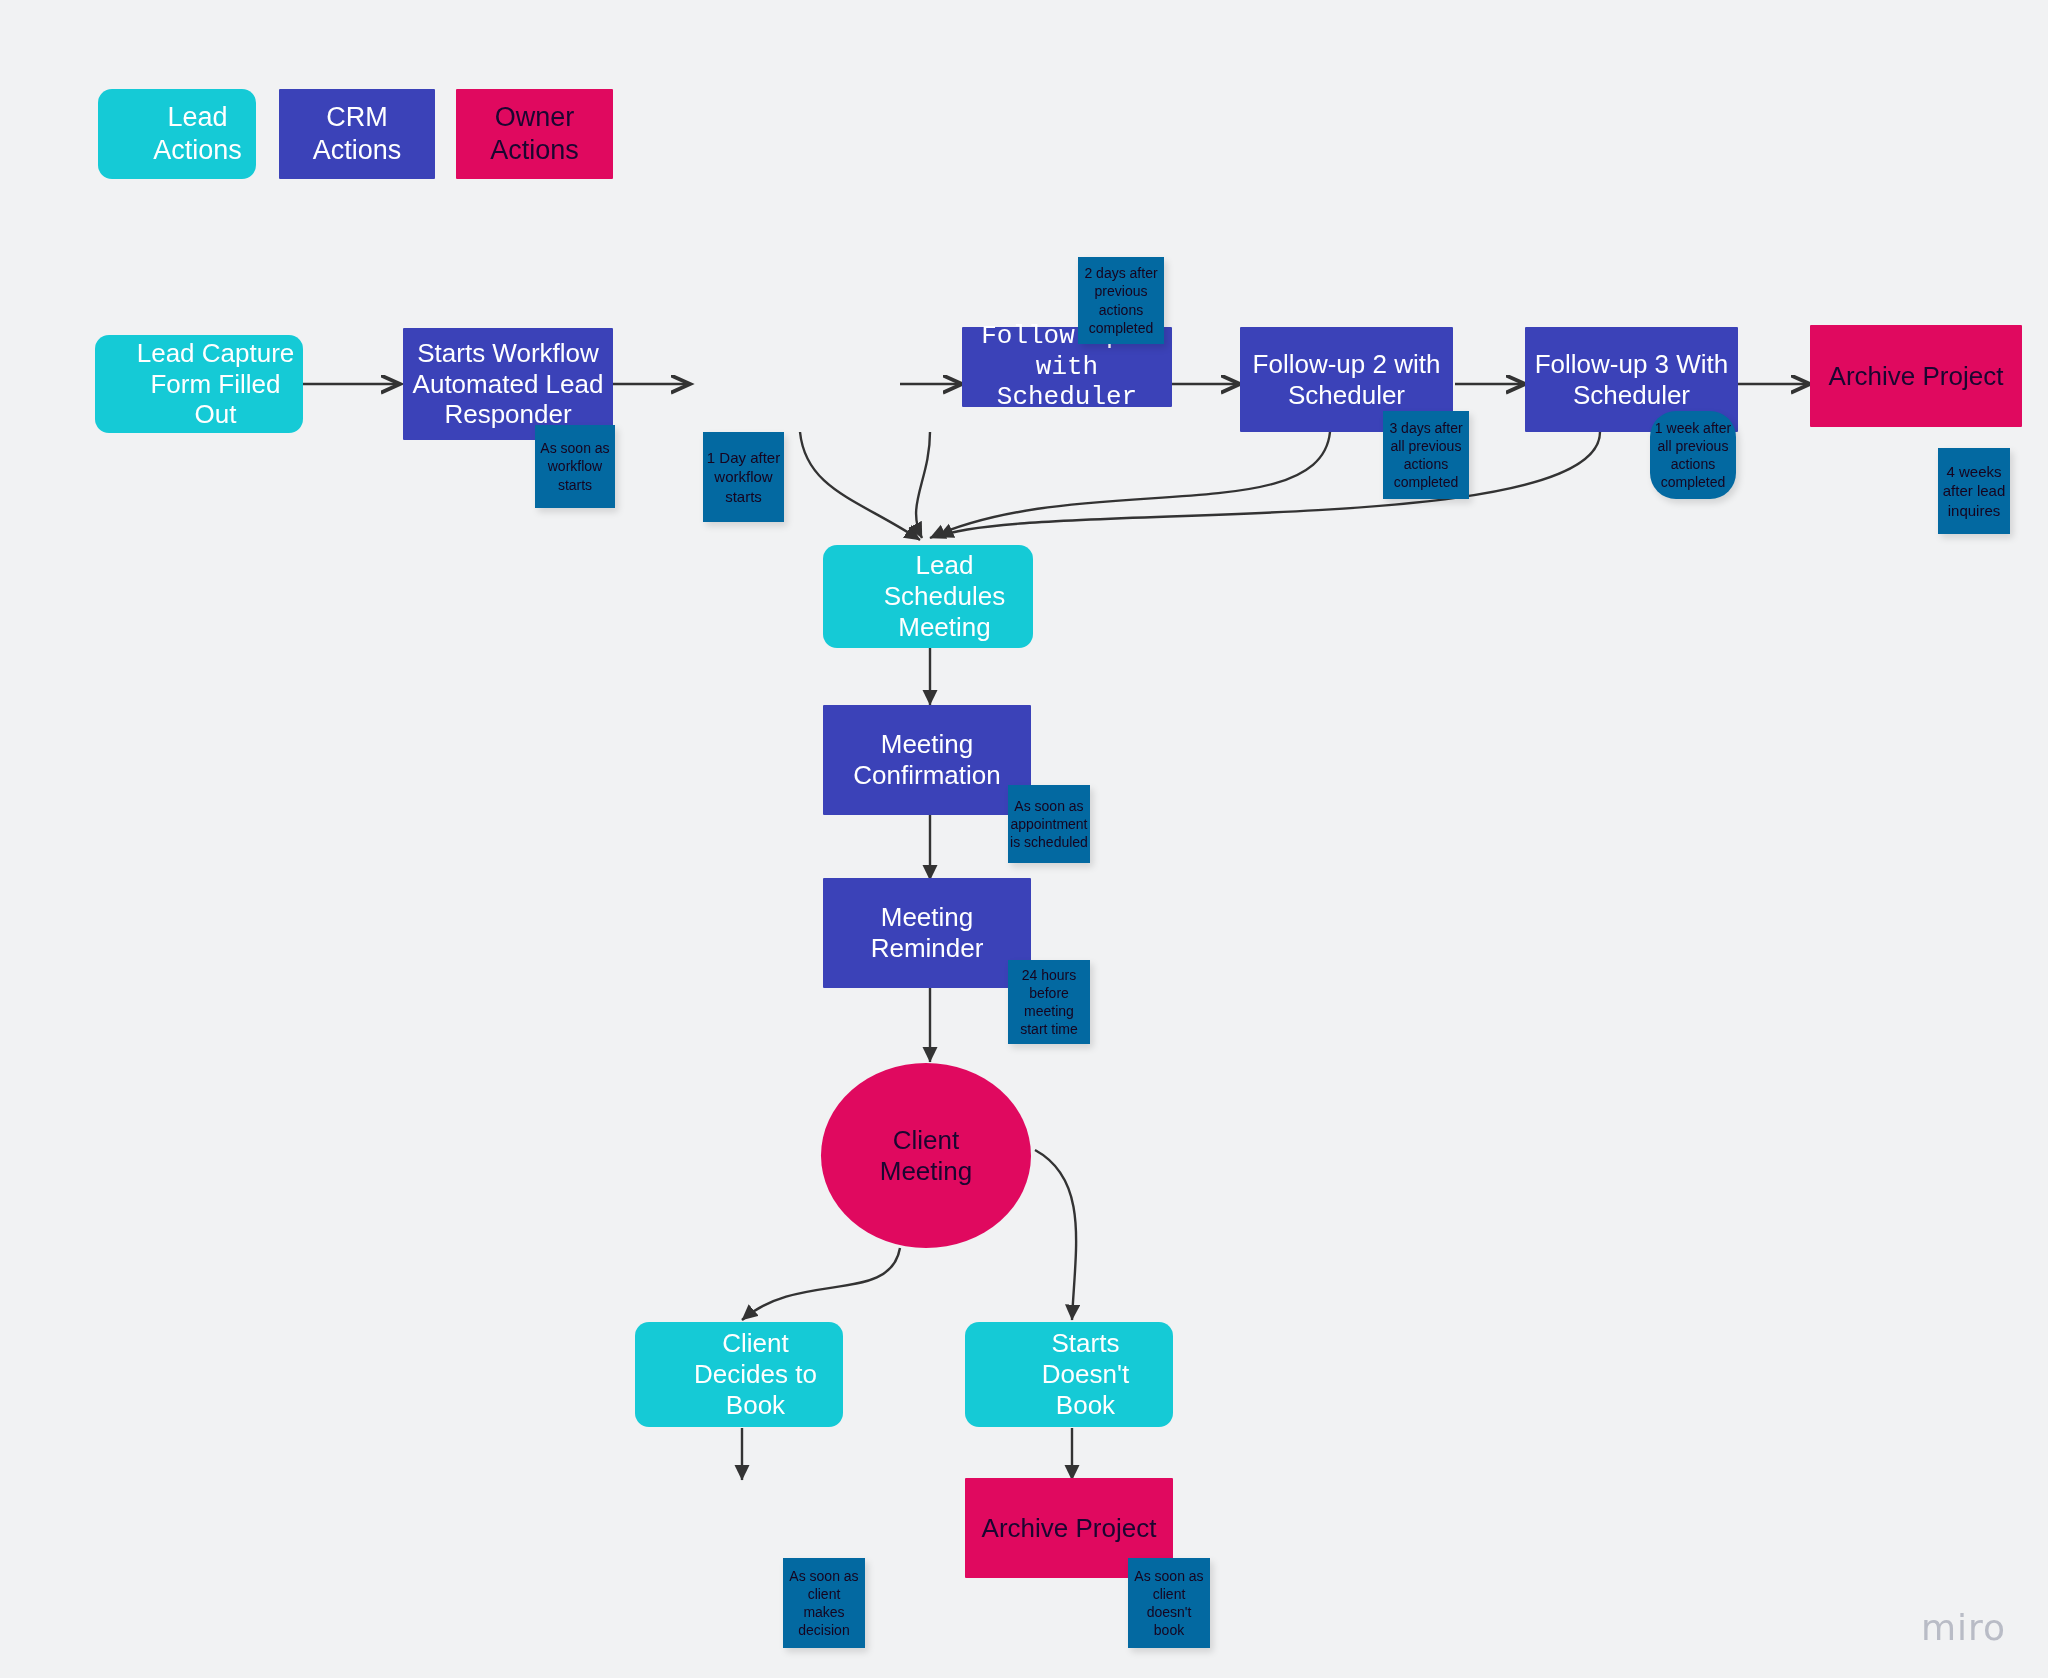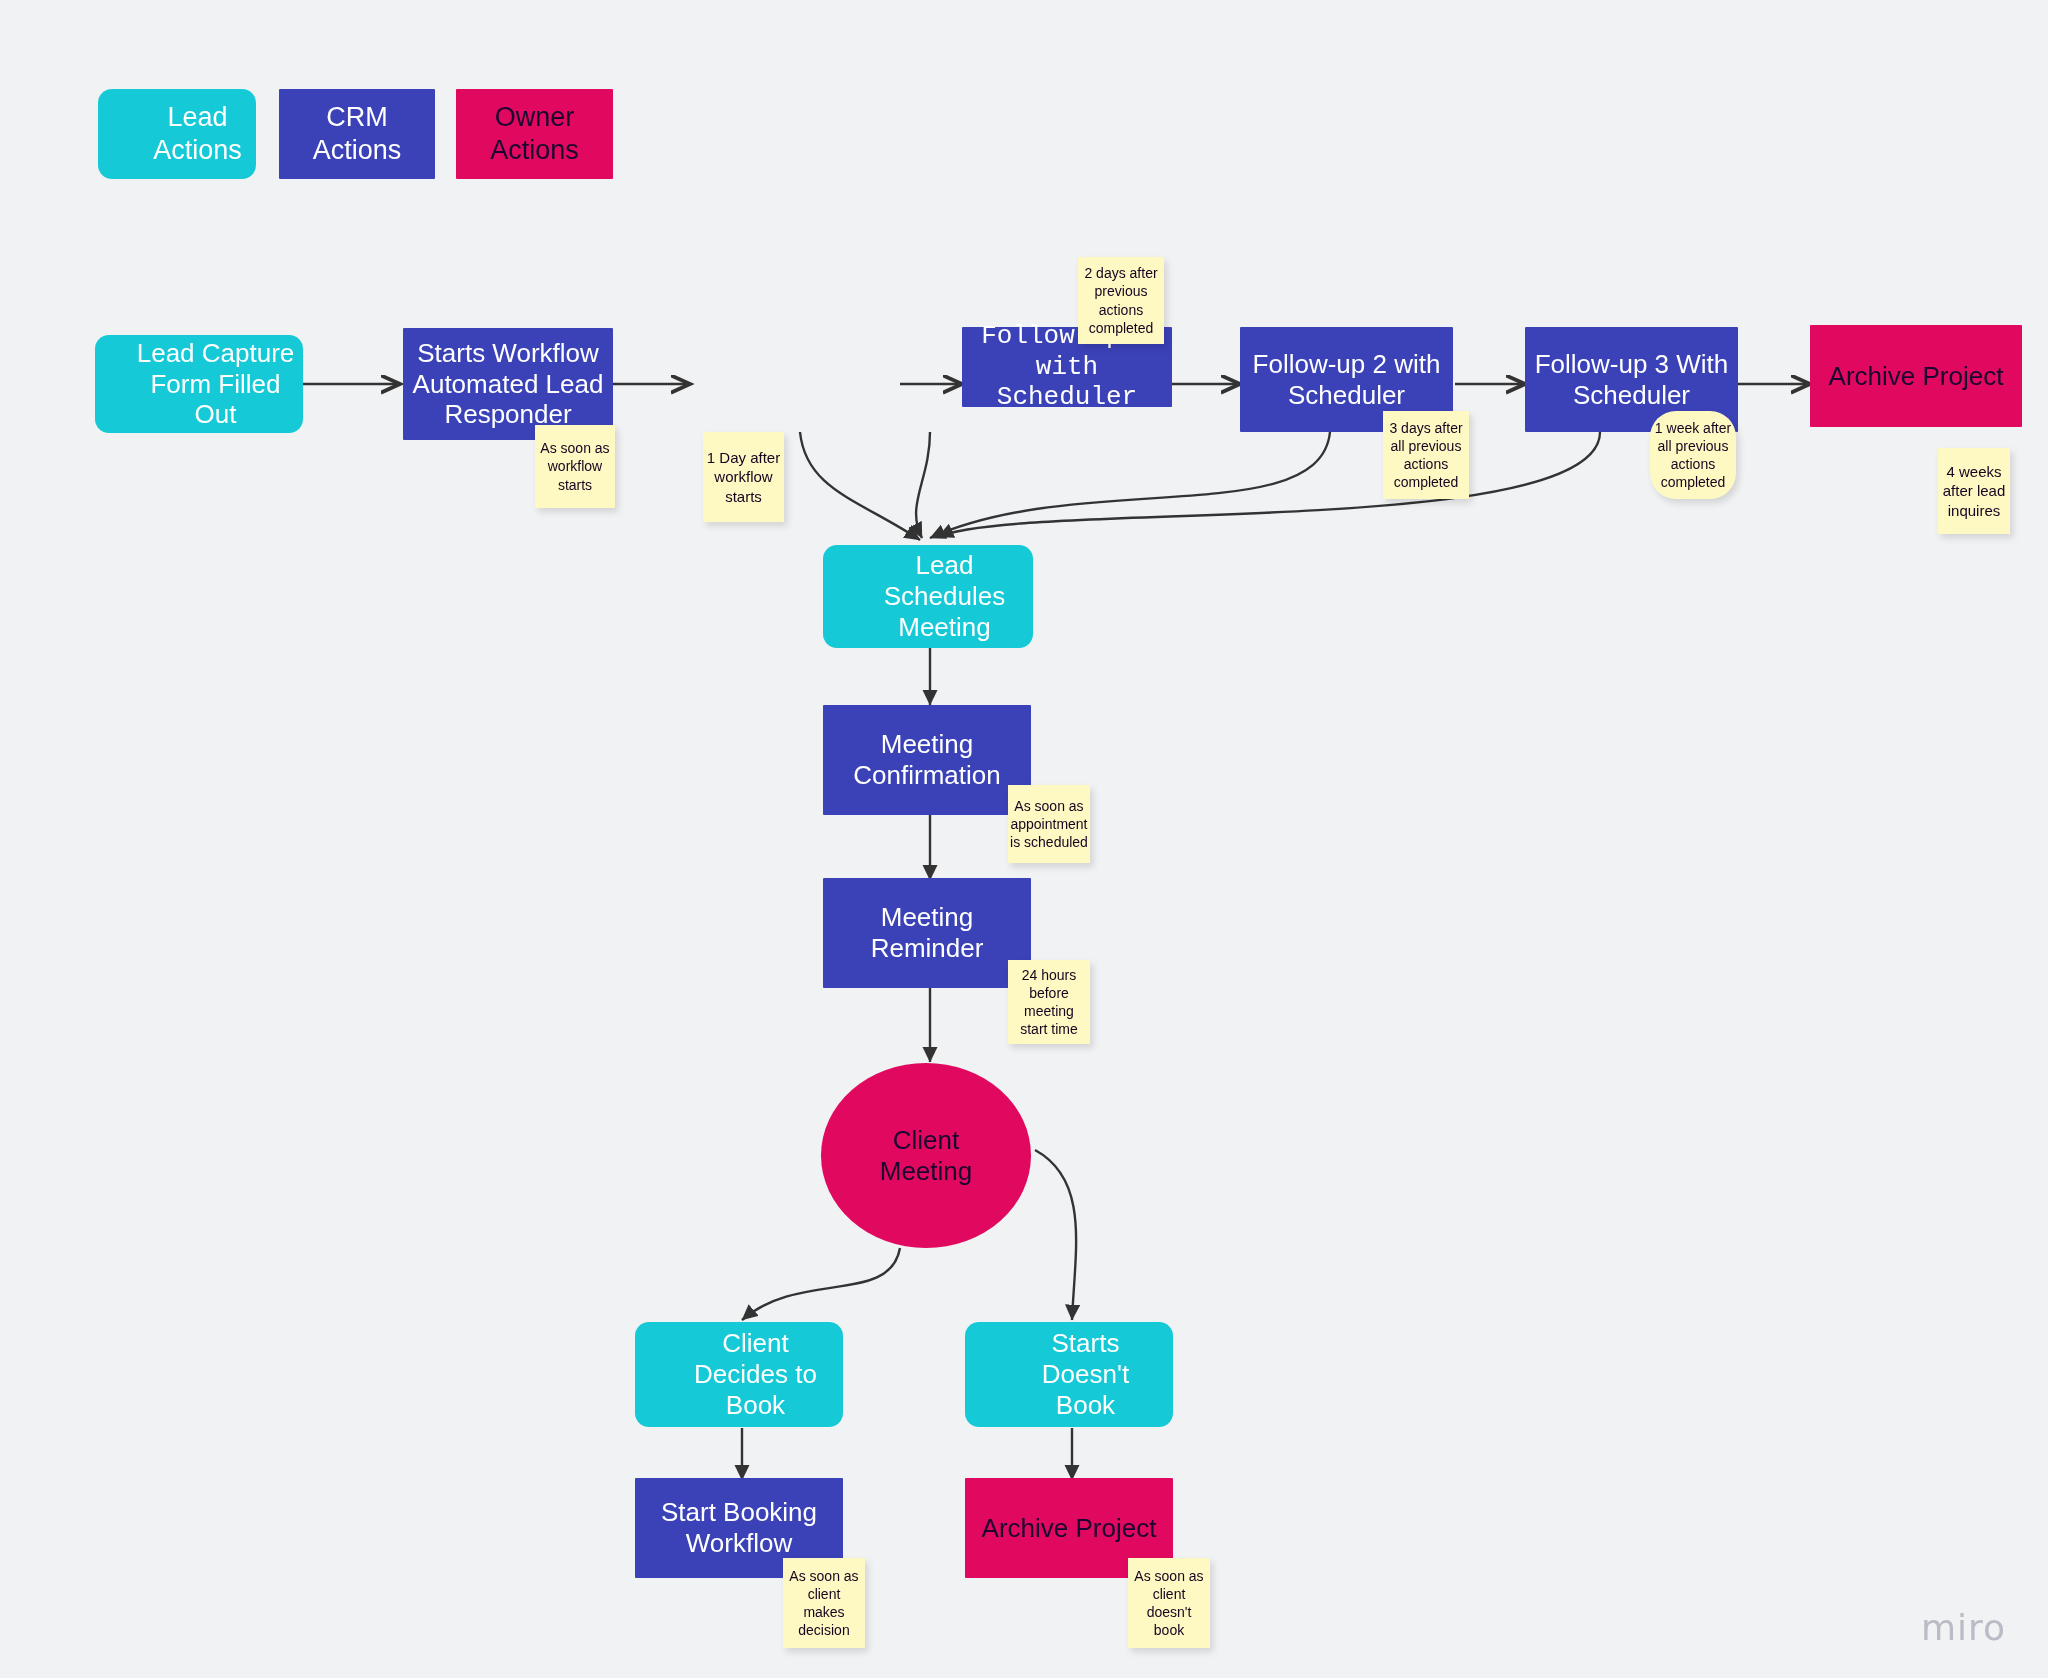--- a/index.html
+++ b/index.html
@@ -65,21 +65,21 @@
     justify-content: center;
     text-align: center;
     box-sizing: border-box;
     white-space: pre-line;
     font-size: 27px;
     line-height: 1.24;
   }
   .note {
     position: absolute;
     z-index: 3;
-    background: #fef9c3;
+    background: #0369a1;
     color: #16041f;
     box-sizing: border-box;
     display: flex;
     align-items: center;
     justify-content: center;
     text-align: center;
     white-space: pre-line;
     line-height: 1.3;
     box-shadow: 3px 4px 7px rgba(0,0,0,0.13);
   }
@@ -208,22 +208,20 @@
 before
 meeting
 start time</div>
 
   <div class="node lead" style="left:635px; top:1322px; width:208px; height:105px; font-size:26px;">Client Decides to
 Book</div>
 
   <div class="node lead" style="left:965px; top:1322px; width:208px; height:105px; font-size:26px;">Starts Doesn't
 Book</div>
 
-  <div class="node crm" style="left:635px; top:1478px; width:208px; height:100px; font-size:26px;">Start Booking
-Workflow</div>
 
   <div class="node owner" style="left:965px; top:1478px; width:208px; height:100px; font-size:26px;">Archive Project</div>
 
   <div class="note" style="left:783px; top:1558px; width:82px; height:90px; font-size:14px;">As soon as
 client
 makes
 decision</div>
 
   <div class="note" style="left:1128px; top:1558px; width:82px; height:90px; font-size:14px;">As soon as
 client

